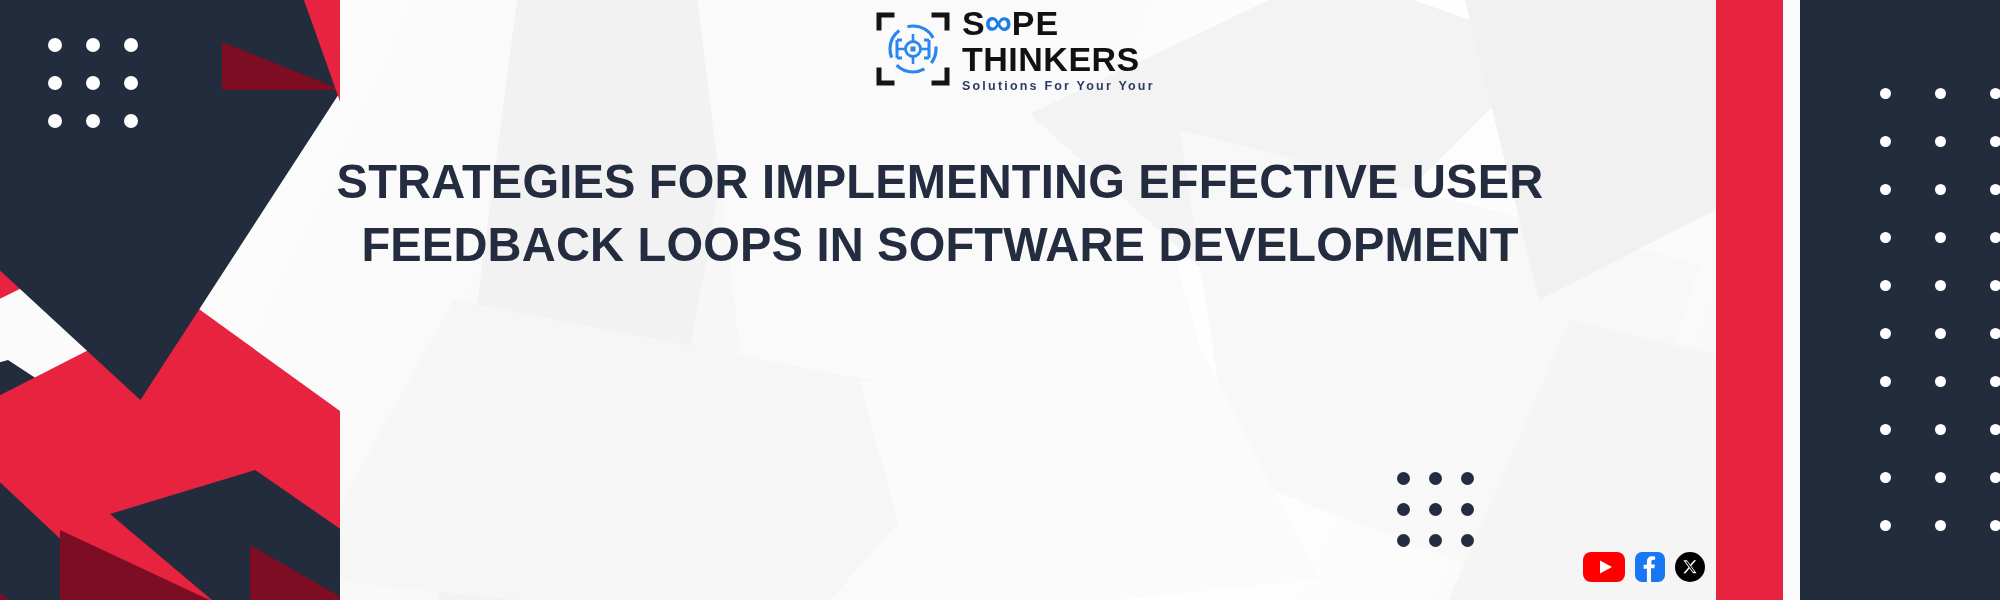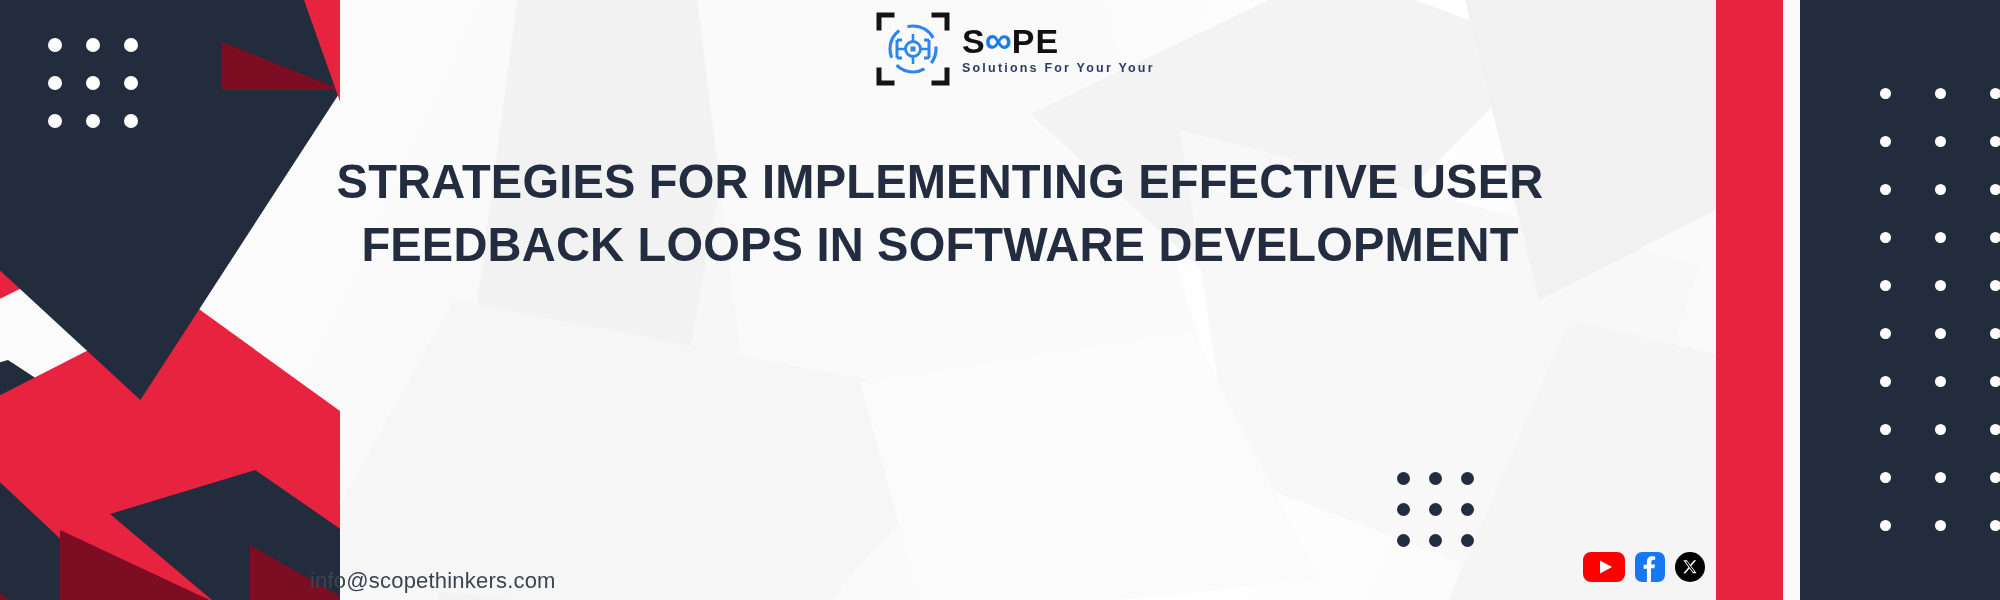--- a/index.html
+++ b/index.html
@@ -350,30 +350,30 @@
         <circle cx="37" cy="37" r="7.5" fill="none" stroke="#2b86ef" stroke-width="2.8"></circle>
         <rect x="34.5" y="34.5" width="5" height="5" fill="#2b86ef"></rect>
       </svg>
     </div>
     <div class="logo-words">
       <div class="logo-scope">
           <span>S</span>
           <span class="inf">∞</span>
           <span>PE</span>
         </div>
+      <div class="logo-thinkers">THINKERS</div>
       <div class="logo-tagline">Solutions For Your Your</div>
     </div>
   </div>
 
   <h1 class="headline">
     <span class="line">STRATEGIES FOR IMPLEMENTING EFFECTIVE USER</span>
     <span class="line">FEEDBACK LOOPS IN SOFTWARE DEVELOPMENT</span>
   </h1>
 
-  <div class="email">info@scopethinkers.com</div>
 
   <div class="socials">
     <span class="soc">
       <svg width="42" height="30" viewBox="0 0 42 30" xmlns="http://www.w3.org/2000/svg">
         <rect x="0" y="0" width="42" height="30" rx="8" ry="8" fill="#ff0000"></rect>
         <polygon points="17,8.5 29,15 17,21.5" fill="#ffffff"></polygon>
       </svg>
     </span>
     <span class="soc">
       <svg width="30" height="30" viewBox="0 0 30 30" xmlns="http://www.w3.org/2000/svg">

